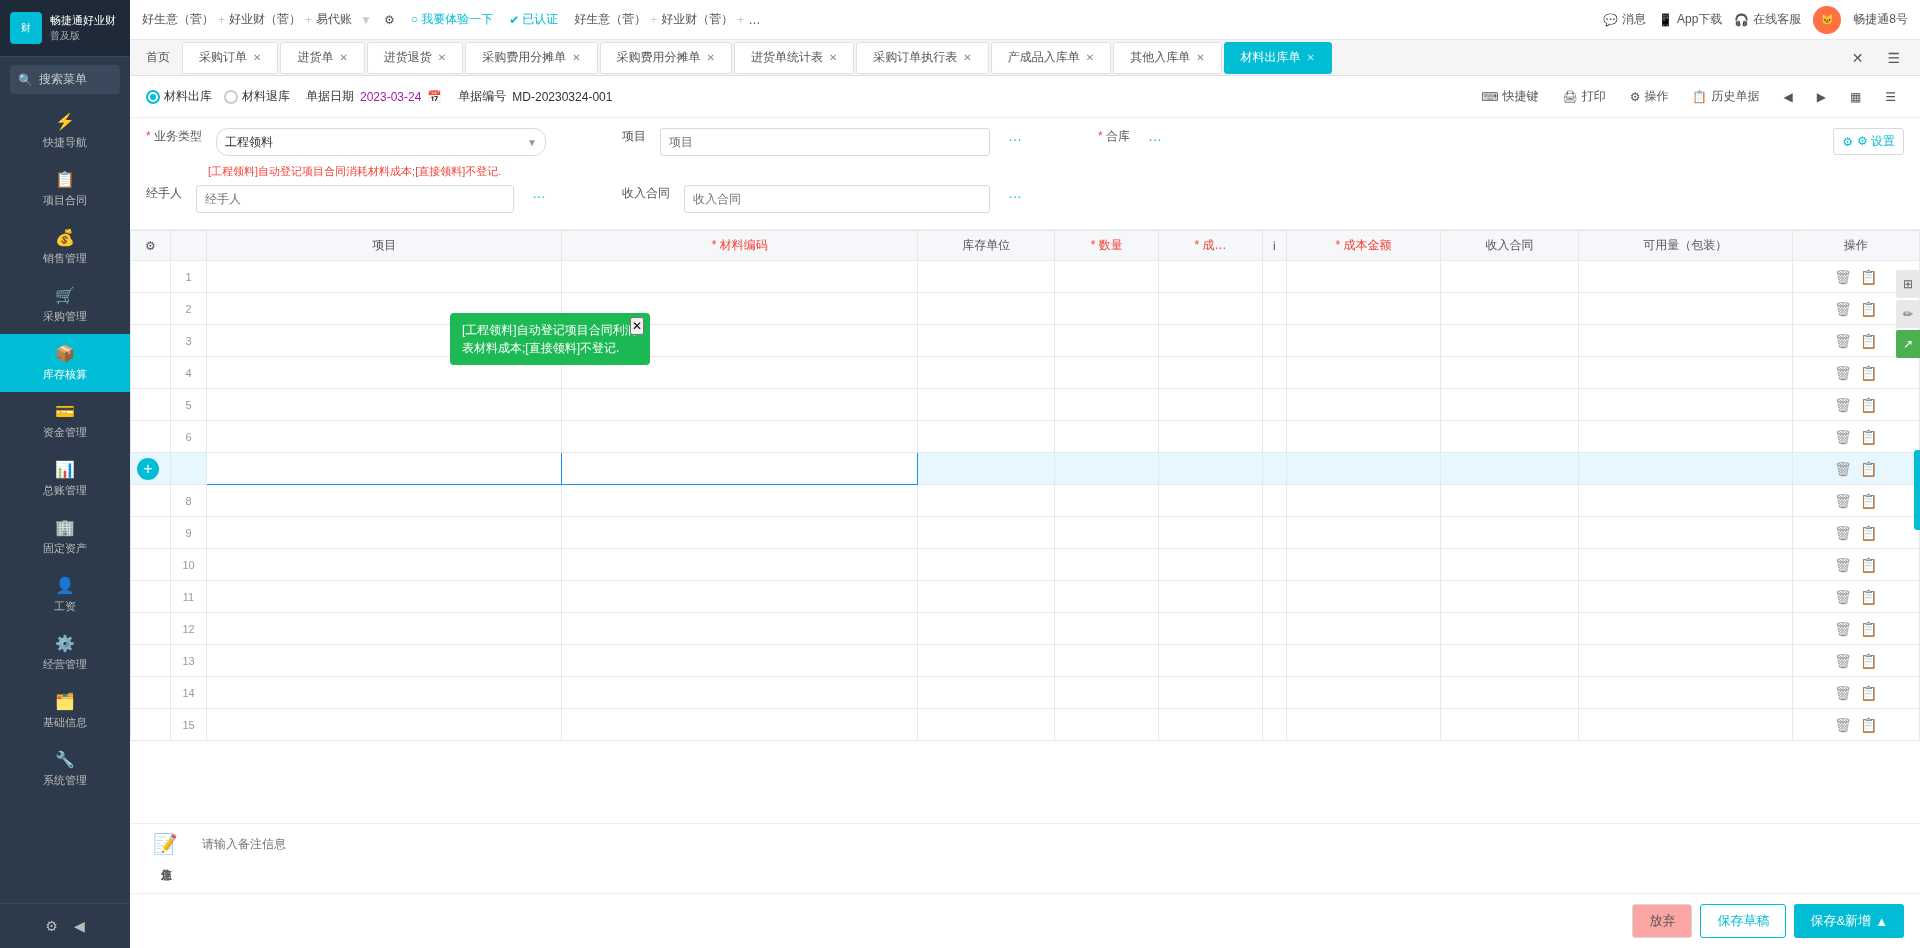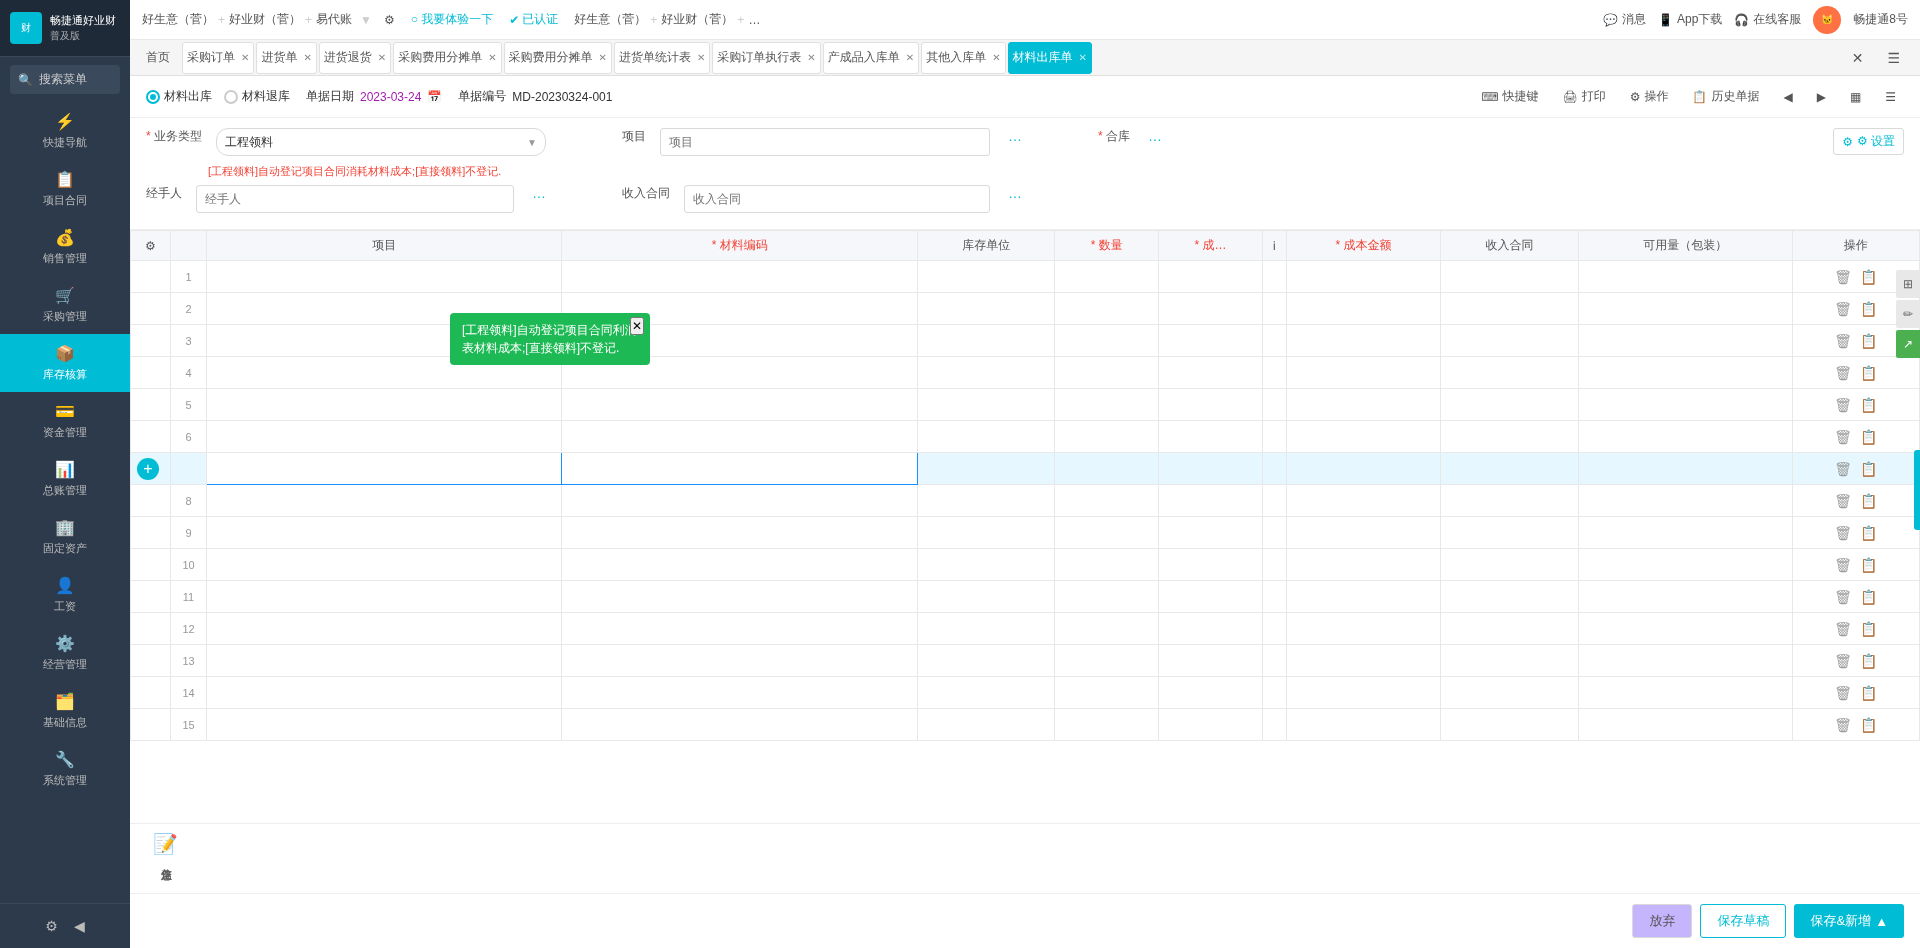--- a/index.html
+++ b/index.html
@@ -30,21 +30,21 @@
     .top-bar { background: #fff; height: 40px; display: flex; align-items: center; padding: 0 12px; border-bottom: 1px solid #e8e8e8; gap: 8px; font-size: 12px; flex-shrink: 0; }
     .top-bar-links { display: flex; align-items: center; gap: 4px; flex: 1; color: #555; }
     .top-bar-link { color: #555; cursor: pointer; white-space: nowrap; }
     .top-bar-verified { color: #00bcd4; display: flex; align-items: center; gap: 3px; }
     .top-bar-actions { display: flex; align-items: center; gap: 12px; color: #555; }
     .top-bar-action { display: flex; align-items: center; gap: 4px; cursor: pointer; white-space: nowrap; }
     .top-bar-avatar { width: 28px; height: 28px; border-radius: 50%; background: #ff7043; display: flex; align-items: center; justify-content: center; color: #fff; font-size: 10px; }
 
     
     .tab-bar { background: #f5f5f5; height: 36px; display: flex; align-items: center; padding: 0 4px; border-bottom: 1px solid #e0e0e0; flex-shrink: 0; overflow-x: auto; }
-    .tab-item { display: flex; align-items: center; padding: 0 4px; height: 32px; background: #fff; border: 1px solid #e0e0e0; border-radius: 3px; margin-right: 2px; cursor: pointer; font-size: 12px; color: #555; white-space: nowrap; gap: 6px; flex-shrink: 0; }
+    .tab-item { display: flex; align-items: center; padding: 0 16px; height: 32px; background: #fff; border: 1px solid #e0e0e0; border-radius: 3px; margin-right: 2px; cursor: pointer; font-size: 12px; color: #555; white-space: nowrap; gap: 6px; flex-shrink: 0; }
     .tab-item.active { background: #00bcd4; color: #fff; border-color: #00bcd4; }
     .tab-item-close { font-size: 10px; opacity: 0.7; }
     .tab-bar-home { padding: 0 12px; height: 28px; display: flex; align-items: center; font-size: 12px; color: #555; cursor: pointer; flex-shrink: 0; }
     .tab-bar-end { display: flex; align-items: center; margin-left: auto; gap: 8px; padding: 0 8px; }
 
     
     .content-area { flex: 1; display: flex; flex-direction: column; overflow: hidden; background: #fff; }
 
     
     .page-toolbar { background: #fff; padding: 8px 16px; display: flex; align-items: center; justify-content: space-between; border-bottom: 1px solid #eee; flex-shrink: 0; }
@@ -84,21 +84,21 @@
     .row-num { color: #999; font-size: 11px; width: 30px; }
     .action-cell { display: flex; align-items: center; justify-content: center; gap: 4px; }
     .action-btn { background: none; border: none; cursor: pointer; color: #999; font-size: 14px; padding: 2px; }
     .add-row-btn { width: 22px; height: 22px; border-radius: 50%; background: #00bcd4; color: #fff; border: none; cursor: pointer; font-size: 16px; display: flex; align-items: center; justify-content: center; }
     .subtotal-row td { background: #fdf6e3; border: 1px solid #e8e8e8; font-weight: 500; }
 
     
     .bottom-area { border-top: 1px solid #eee; padding: 8px 16px; display: flex; align-items: flex-start; gap: 12px; background: #fff; flex-shrink: 0; min-height: 70px; }
     .notes-input { flex: 1; border: none; outline: none; font-size: 12px; color: #999; min-height: 40px; resize: none; padding: 4px; }
     .bottom-actions { border-top: 1px solid #eee; padding: 10px 16px; display: flex; justify-content: flex-end; gap: 8px; background: #fff; flex-shrink: 0; }
-    .btn-discard { border: 1px solid #d9d9d9; background: #c4b5fd; color: #555; padding: 7px 16px; border-radius: 3px; cursor: pointer; font-size: 13px; }
+    .btn-discard { border: 1px solid #d9d9d9; background: #fca5a5; color: #555; padding: 7px 16px; border-radius: 3px; cursor: pointer; font-size: 13px; }
     .btn-draft { border: 1px solid #00bcd4; background: #fff; color: #00bcd4; padding: 7px 16px; border-radius: 3px; cursor: pointer; font-size: 13px; }
     .btn-save { background: #00bcd4; color: #fff; border: none; padding: 7px 16px; border-radius: 3px; cursor: pointer; font-size: 13px; display: flex; align-items: center; gap: 4px; }
     .chevron-icon { color: #999; font-size: 10px; }
   </style>
 </head>
 <body>
 
 <div class="app-container">
 
   <div class="sidebar">
@@ -676,20 +676,21 @@
 
           </tbody>
         </table>
       </div>
 
       <div class="bottom-area">
         <div style="display:flex;flex-direction:column;align-items:center;gap:4px;min-width:40px">
           <span style="font-size:20px;color:#00bcd4">📝</span>
           <span style="font-size:11px;color:#555;writing-mode:vertical-lr">备注信息</span>
         </div>
+        <textarea class="notes-input" placeholder="请输入备注信息" style=""></textarea>
       </div>
 
       <div class="bottom-actions">
         <button class="btn-discard">放弃</button>
         <button class="btn-draft">保存草稿</button>
         <button class="btn-save">
           <span>保存&amp;新增</span>
           <span>▲</span>
         </button>
       </div>

